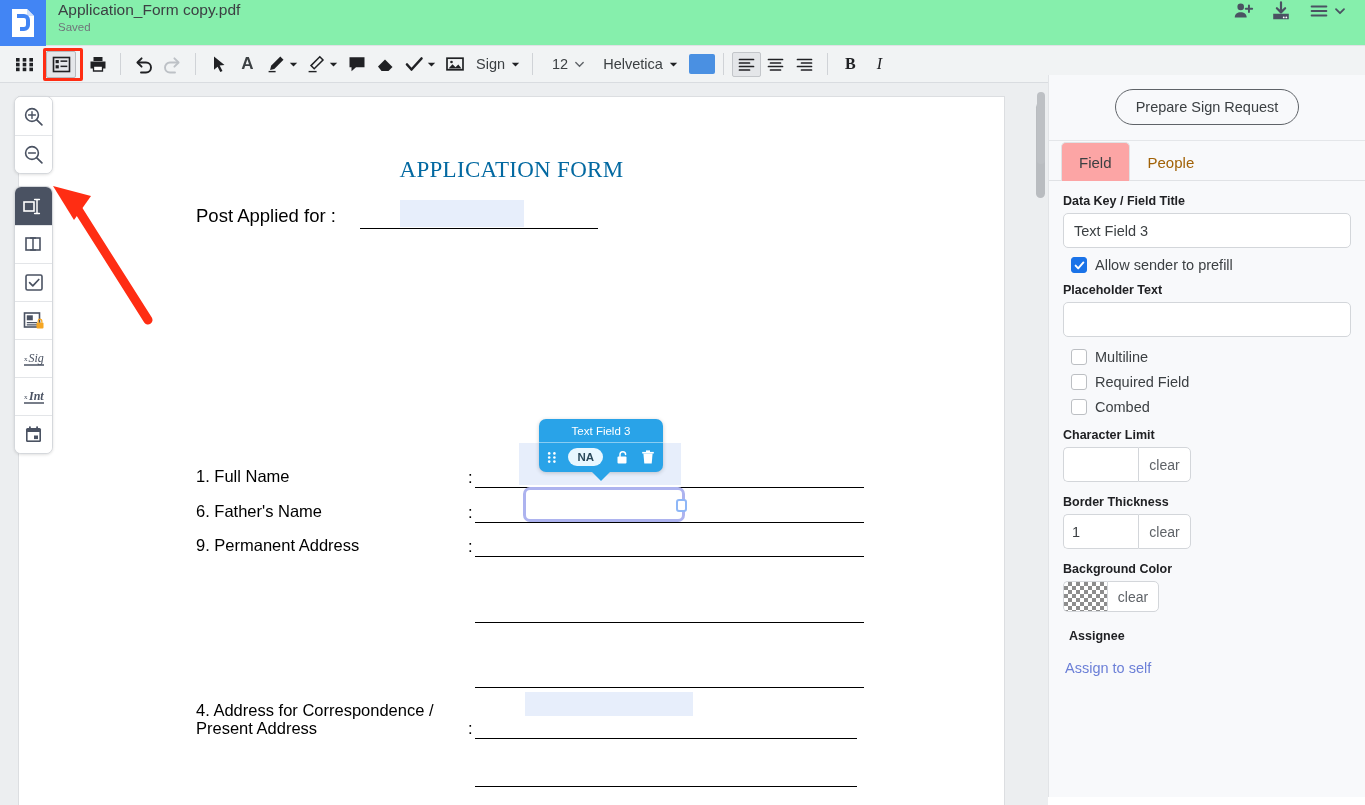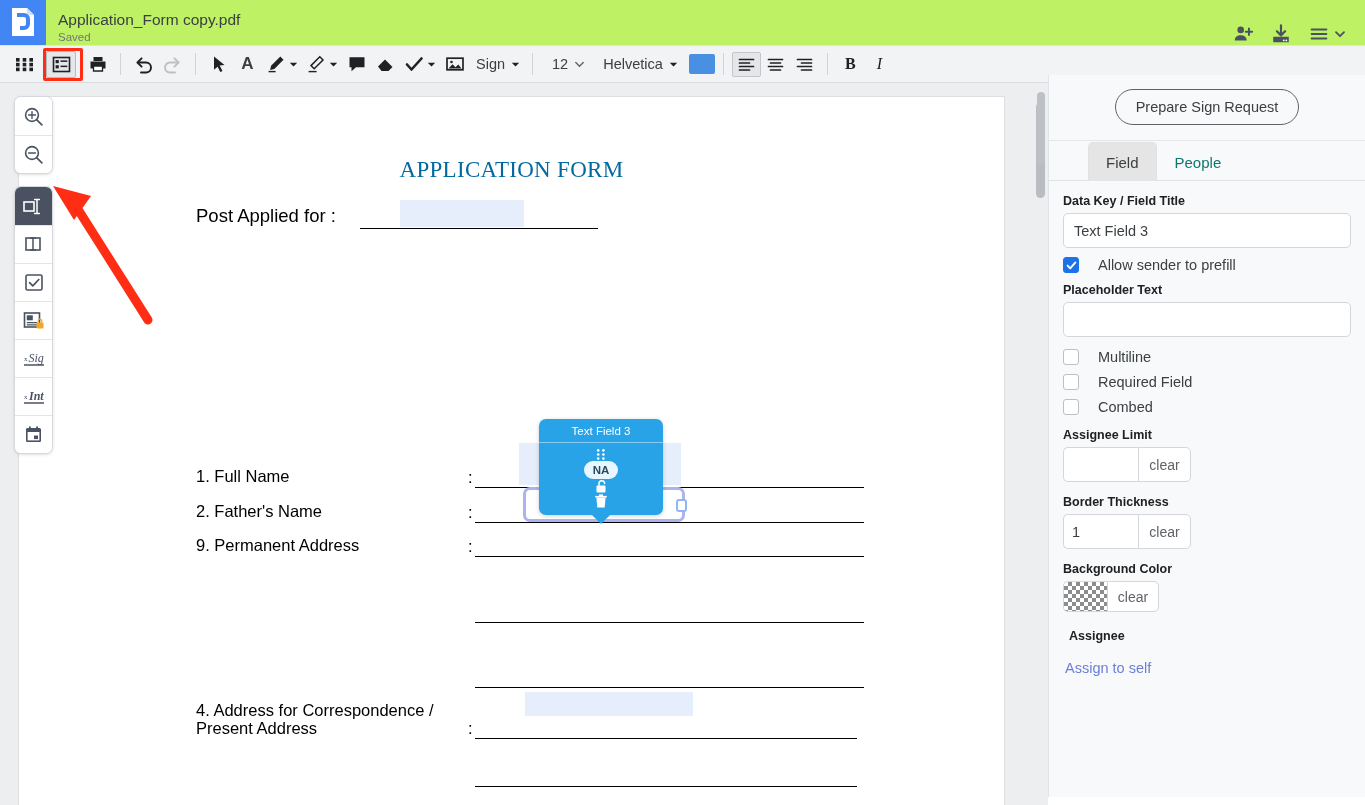--- a/index.html
+++ b/index.html
@@ -7,22 +7,22 @@
     width: 1365px; height: 805px;
     font-family: "Liberation Sans", sans-serif;
     background: #ffffff;
     overflow: hidden;
   }
   #app { position: relative; width: 1365px; height: 805px; }
 
   
   .header {
     position: absolute; top: 0; left: 0; width: 1365px; height: 46px;
-    background: #bef264; border-bottom: 1px solid #e0e2e5;
-    display: flex; align-items: flex-end;
+    background: #86efac; border-bottom: 1px solid #e0e2e5;
+    display: flex; align-items: flex-start;
   }
   .logo-box {
     width: 46px; height: 46px; background: #4285f4;
     display: flex; align-items: center; justify-content: center; flex: 0 0 46px;
   }
   .logo-glyph { width: 26px; height: 30px; }
   .doc-meta { margin-left: 12px; display: flex; flex-direction: column; justify-content: center; }
   .doc-title { font-size: 15.5px; color: #3c4043; line-height: 19px; }
   .doc-status { font-size: 11.5px; color: #70757a; line-height: 15px; margin-top: 1px; }
   .header-spacer { flex: 1 1 auto; }
@@ -129,21 +129,21 @@
     border: 2px solid #8fb7f7; border-radius: 3px; z-index: 14;
   }
   .field-popup {
     position: absolute; background: #29a3e8; border-radius: 7px;
     z-index: 15; width: 124px; box-shadow: 0 1px 4px rgba(0,0,0,.2);
   }
   .fp-title {
     color: #ffffff; font-size: 11.5px; text-align: center;
     padding: 6px 0 5px; border-bottom: 1px solid rgba(255,255,255,.45);
   }
-  .fp-row { display: flex; align-items: center; justify-content: space-between; padding: 5px 8px 6px; flex-direction: column; }
+  .fp-row { display: flex; align-items: center; justify-content: space-between; padding: 5px 8px 6px; }
   .fp-drag { width: 10px; cursor: grab; }
   .fp-na {
     background: #e8f7ff; color: #2b4a5c; font-size: 11.5px; font-weight: bold;
     border-radius: 11px; padding: 3px 9px; cursor: pointer;
   }
   .fp-ico { cursor: pointer; }
   .fp-tail {
     position: absolute; left: 50%; bottom: -9px; transform: translateX(-50%);
     width: 0; height: 0; border-left: 10px solid transparent;
     border-right: 10px solid transparent; border-top: 10px solid #29a3e8;
@@ -172,38 +172,37 @@
   }
   .prep-btn-wrap { display: flex; justify-content: center; }
   .prep-btn {
     border: 1px solid #5f6368; background: transparent; border-radius: 18px;
     font-size: 14.5px; color: #3c4043; padding: 9px 20px; cursor: pointer;
     font-family: "Liberation Sans", sans-serif;
   }
   .panel-div { height: 1px; background: #e4e6e9; margin: 15px -14px 0 -14px; }
   .tabs { display: flex; border-bottom: 1px solid #e0e2e5; margin: 0 -14px; padding-left: 12px; }
   .tab {
-    font-size: 15px; color: #0f766e; padding: 11px 17px 10px; cursor: pointer;
+    font-size: 15px; color: #a16207; padding: 11px 17px 10px; cursor: pointer;
     border: 1px solid transparent; border-bottom: none; position: relative; top: 1px;
   }
   .tab.active {
-    background: #e5e5e5; border-color: #e0e2e5;
+    background: #fca5a5; border-color: #e0e2e5;
     border-top-left-radius: 5px; border-top-right-radius: 5px;
     color: #3c4043;
-    margin-left: 27px;
   }
   .f-label { font-size: 12.5px; font-weight: bold; color: #202124; margin: 13px 0 5px; }
   .f-label.indent { padding-left: 6px; margin-top: 17px; }
   .f-input {
     width: 100%; height: 35px; border: 1px solid #d3d6da; border-radius: 5px;
     background: #ffffff; font-size: 14.5px; color: #3c4043; padding: 0 10px;
     font-family: "Liberation Sans", sans-serif;
   }
   .f-input::placeholder { color: #b5b8bc; }
-  .f-check-row { display: flex; align-items: center; gap: 19px; margin: 9px 0; cursor: pointer; }
+  .f-check-row { display: flex; align-items: center; gap: 8px; margin: 9px 8px; cursor: pointer; }
   .cbox {
     width: 16px; height: 16px; border: 1.5px solid #bcbfc3; border-radius: 3px;
     background: #ffffff; flex: 0 0 16px;
   }
   .cbox.on { background: #1a73e8; border-color: #1a73e8; display: flex; align-items: center; justify-content: center; }
   .f-check-label { font-size: 14.5px; color: #3c4043; }
   .combo { display: flex; width: 128px; }
   .combo .c-in {
     flex: 1 1 auto; height: 35px; border: 1px solid #d3d6da; border-right: none;
     border-radius: 5px 0 0 5px; background: #ffffff; font-size: 14.5px; color: #3c4043;
@@ -450,21 +449,21 @@
 
       <div class="doc-post-label">Post Applied for  :</div>
       <div class="prefill-box" style="left:381px;top:103px;width:124px;height:27px;"></div>
       <div class="rule" style="left:341px;top:131px;width:238px;"></div>
 
 
       <div class="q-label" style="left:177px;top:371px;">1. Full Name</div>
       <div class="q-colon" style="left:449px;top:371px;">:</div>
       <div class="rule" style="left:456px;top:390px;width:389px;"></div>
 
-      <div class="q-label" style="left:177px;top:406px;">2. Father's Name</div>
+      <div class="q-label" style="left:177px;top:406px;">6. Father's Name</div>
       <div class="q-colon" style="left:449px;top:406px;">:</div>
       <div class="rule" style="left:456px;top:425px;width:389px;"></div>
 
       <div class="q-label" style="left:177px;top:440px;">9. Permanent Address</div>
       <div class="q-colon" style="left:449px;top:440px;">:</div>
       <div class="rule" style="left:456px;top:459px;width:389px;"></div>
       <div class="rule" style="left:456px;top:525px;width:389px;"></div>
       <div class="rule" style="left:456px;top:590px;width:389px;"></div>
 
       <div class="q-label" style="left:177px;top:605px;">4. Address for Correspondence /
@@ -627,21 +626,21 @@
     </div>
     <div class="f-check-row">
       <div class="cbox"></div>
       <span class="f-check-label">Required Field</span>
     </div>
     <div class="f-check-row">
       <div class="cbox"></div>
       <span class="f-check-label">Combed</span>
     </div>
 
-    <div class="f-label">Assignee Limit</div>
+    <div class="f-label">Character Limit</div>
     <div class="combo">
       <input class="c-in" value="" style="">
       <button class="c-btn">clear</button>
     </div>
 
     <div class="f-label">Border Thickness</div>
     <div class="combo">
       <input class="c-in" value="1" style="">
       <button class="c-btn">clear</button>
     </div>

